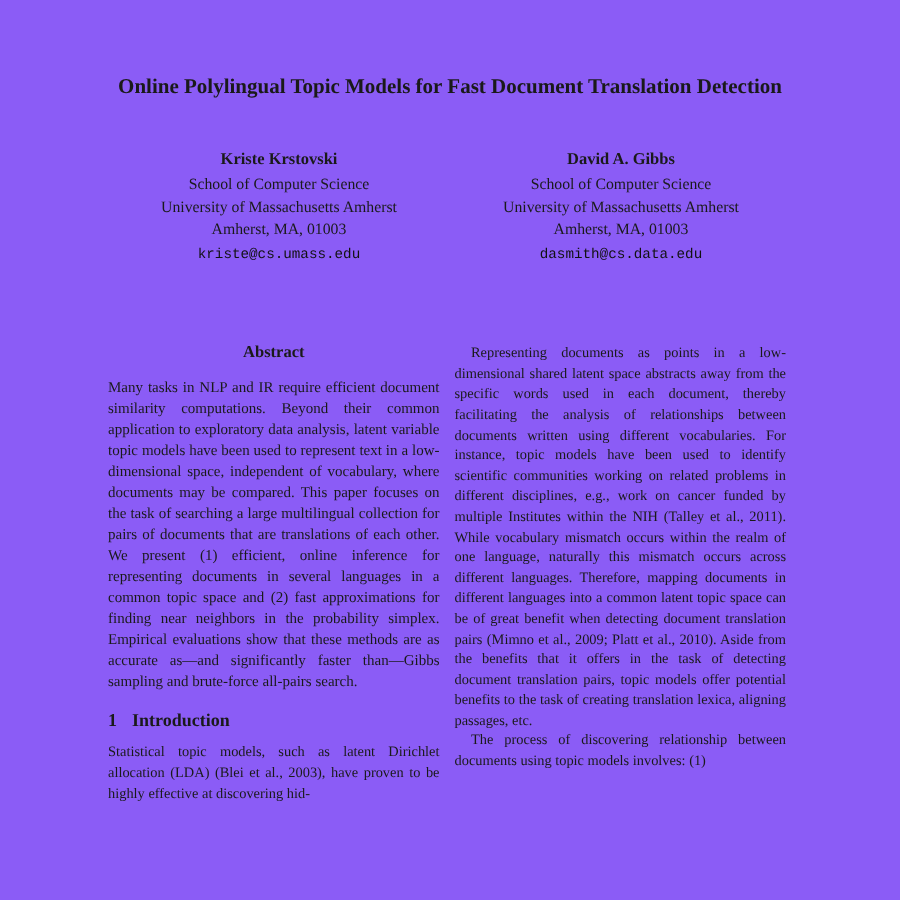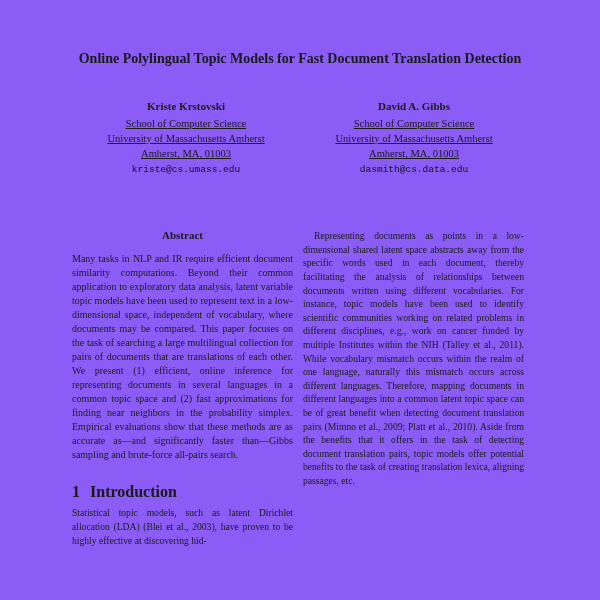--- a/index.html
+++ b/index.html
@@ -33,21 +33,20 @@
     text-align: center;
   }
   .author-name {
     font-size: 11px;
     font-weight: bold;
     margin-bottom: 4px;
   }
   .author-line {
     font-size: 10.5px;
     line-height: 15px;
-    text-decoration: underline;
   }
   .author-email {
     font-family: "Liberation Mono", "DejaVu Sans Mono", monospace;
     font-size: 9.5px;
     margin-top: 3px;
     color: #111;
   }
   .columns {
     display: flex;
     gap: 10px;
@@ -65,22 +64,22 @@
     font-size: 11px;
     margin-bottom: 9px;
   }
   .abstract-text {
     margin: 0 12px;
     font-size: 10px;
     line-height: 14px;
   }
   .section-heading {
     font-weight: bold;
-    font-size: 16px;
-    margin-top: 23px;
+    font-size: 12px;
+    margin-top: 12px;
     margin-bottom: 8px;
     text-align: left;
   }
   .section-number { margin-right: 10px; }
   .para { margin: 0; }
   .para.indent { text-indent: 11px; }
 </style>
 </head>
 <body>
 
@@ -111,17 +110,18 @@
       <div class="abstract-heading">Abstract</div>
       <p class="abstract-text para">Many tasks in NLP and IR require efficient document similarity computations. Beyond their common application to exploratory data analysis, latent variable topic models have been used to represent text in a low-dimensional space, independent of vocabulary, where documents may be compared. This paper focuses on the task of searching a large multilingual collection for pairs of documents that are translations of each other. We present (1) efficient, online inference for representing documents in several languages in a common topic space and (2) fast approximations for finding near neighbors in the probability simplex. Empirical evaluations show that these methods are as accurate as—and significantly faster than—Gibbs sampling and brute-force all-pairs search.</p>
       <div class="section-heading">
         <span class="section-number">1</span><span>Introduction</span>
       </div>
       <p class="para">Statistical topic models, such as latent Dirichlet allocation (LDA) (Blei et al., 2003), have proven to be highly effective at discovering hid-</p>
     </div>
 
     <div class="col">
       <p class="para indent">Representing documents as points in a low-dimensional shared latent space abstracts away from the specific words used in each document, thereby facilitating the analysis of relationships between documents written using different vocabularies. For instance, topic models have been used to identify scientific communities working on related problems in different disciplines, e.g., work on cancer funded by multiple Institutes within the NIH (Talley et al., 2011). While vocabulary mismatch occurs within the realm of one language, naturally this mismatch occurs across different languages. Therefore, mapping documents in different languages into a common latent topic space can be of great benefit when detecting document translation pairs (Mimno et al., 2009; Platt et al., 2010). Aside from the benefits that it offers in the task of detecting document translation pairs, topic models offer potential benefits to the task of creating translation lexica, aligning passages, etc.</p>
+      <p class="para indent">The process of discovering relationship between documents using topic models involves: (1)</p>
     </div>
 
   </div>
 
 </div>
 
 </body></html>

